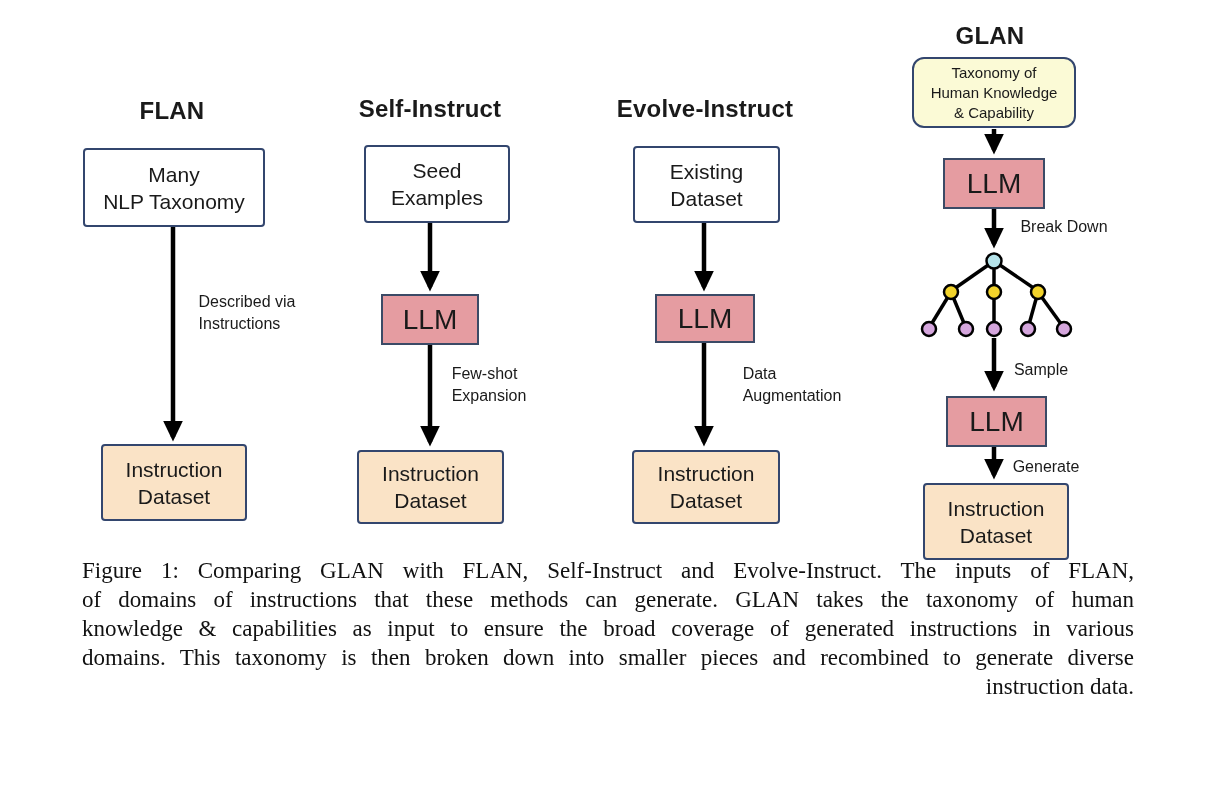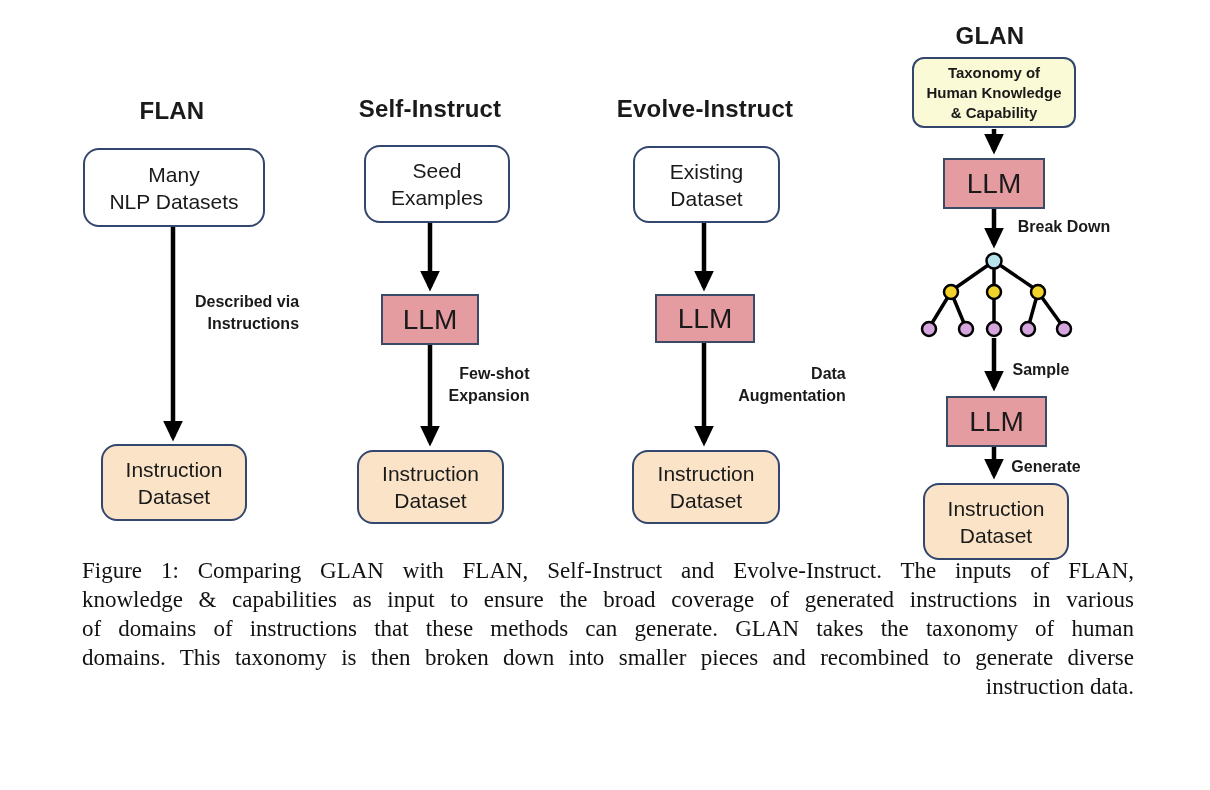--- a/index.html
+++ b/index.html
@@ -4,29 +4,29 @@
 <style>
   html,body{margin:0;padding:0;background:#fff;}
   #page{position:relative;width:1210px;height:790px;background:var(--page-bg,#ffffff);overflow:hidden;
         font-family:"Liberation Sans",sans-serif;color:var(--text,#1a1a1a);}
   #arrows{position:absolute;left:0;top:0;width:1210px;height:790px;}
 
   .ctr{position:absolute;transform:translateX(-50%);white-space:nowrap;}
   .col-title{font-size:24px;font-weight:bold;letter-spacing:.2px;}
 
   .rbox{position:absolute;display:flex;flex-direction:column;align-items:center;justify-content:center;
-        border:2px solid var(--box-border,#33466e);border-radius:16px;background:#fff;
+        border:2px solid var(--box-border,#33466e);border-radius:4px;background:#fff;
         font-size:21px;line-height:27px;text-align:center;}
   .rbox.dataset{background:var(--dataset-fill,#fae3c6);}
   .rbox.taxonomy{background:var(--taxonomy-fill,#fbfad6);border-radius:12px;border-width:2.5px;
-        font-size:15px;font-weight:bold;line-height:20px;}
+        font-size:15px;font-weight:normal;line-height:20px;}
   .llm{position:absolute;display:flex;align-items:center;justify-content:center;
         border:2px solid var(--llm-border,#3b4a66);background:var(--llm-fill,#e59ca1);
         font-size:28px;}
-  .alabel{font-size:16px;font-weight:bold;line-height:22px;text-align:right;}
+  .alabel{font-size:16px;font-weight:normal;line-height:22px;text-align:left;}
 
   .edge{stroke:var(--arrow,#000);stroke-width:3.5;}
   .arrow{stroke:var(--arrow,#000);stroke-width:4.5;}
   .node{stroke:#000;stroke-width:2.5;}
   .n-root{fill:var(--tree-root,#b5e3ea);}
   .n-mid{fill:var(--tree-mid,#f2d32b);}
   .n-leaf{fill:var(--tree-leaf,#d5a6dd);}
 
   #caption{position:absolute;left:82px;top:556px;width:1052px;
         font-family:"Liberation Serif",serif;font-size:23px;line-height:29px;color:#111;}
@@ -75,21 +75,21 @@
       <circle class="node n-leaf" cx="966" cy="329" r="7"></circle>
       <circle class="node n-leaf" cx="994" cy="329" r="7"></circle>
       <circle class="node n-leaf" cx="1028" cy="329" r="7"></circle>
       <circle class="node n-leaf" cx="1064" cy="329" r="7"></circle>
     </g>
   </svg>
 
   <div class="ctr col-title" style="left:172px;top:97px;">FLAN</div>
   <div class="rbox" style="left:83px;top:148px;width:178px;height:75px;">
     <div>Many</div>
-    <div>NLP Datasets</div>
+    <div>NLP Taxonomy</div>
   </div>
   <div class="ctr alabel" style="left:247px;top:291px;">
     <div>Described via</div>
     <div>Instructions</div>
   </div>
   <div class="rbox dataset" style="left:101px;top:444px;width:142px;height:73px;">
     <div>Instruction</div>
     <div>Dataset</div>
   </div>
 
@@ -134,19 +134,19 @@
   <div class="ctr alabel" style="left:1041px;top:359px;">Sample</div>
   <div class="llm" style="left:946px;top:396px;width:97px;height:47px;">LLM</div>
   <div class="ctr alabel" style="left:1046px;top:456px;">Generate</div>
   <div class="rbox dataset" style="left:923px;top:483px;width:142px;height:73px;">
     <div>Instruction</div>
     <div>Dataset</div>
   </div>
 
   <div id="caption">
     <div class="cap-line">Figure 1: Comparing GLAN with FLAN, Self-Instruct and Evolve-Instruct. The inputs of FLAN,</div>
+    <div class="cap-line">of domains of instructions that these methods can generate. GLAN takes the taxonomy of human</div>
     <div class="cap-line">knowledge &amp; capabilities as input to ensure the broad coverage of generated instructions in various</div>
-    <div class="cap-line">of domains of instructions that these methods can generate. GLAN takes the taxonomy of human</div>
     <div class="cap-line">domains. This taxonomy is then broken down into smaller pieces and recombined to generate diverse</div>
     <div class="cap-last">instruction data.</div>
   </div>
 
 </div>
 
 </body></html>

